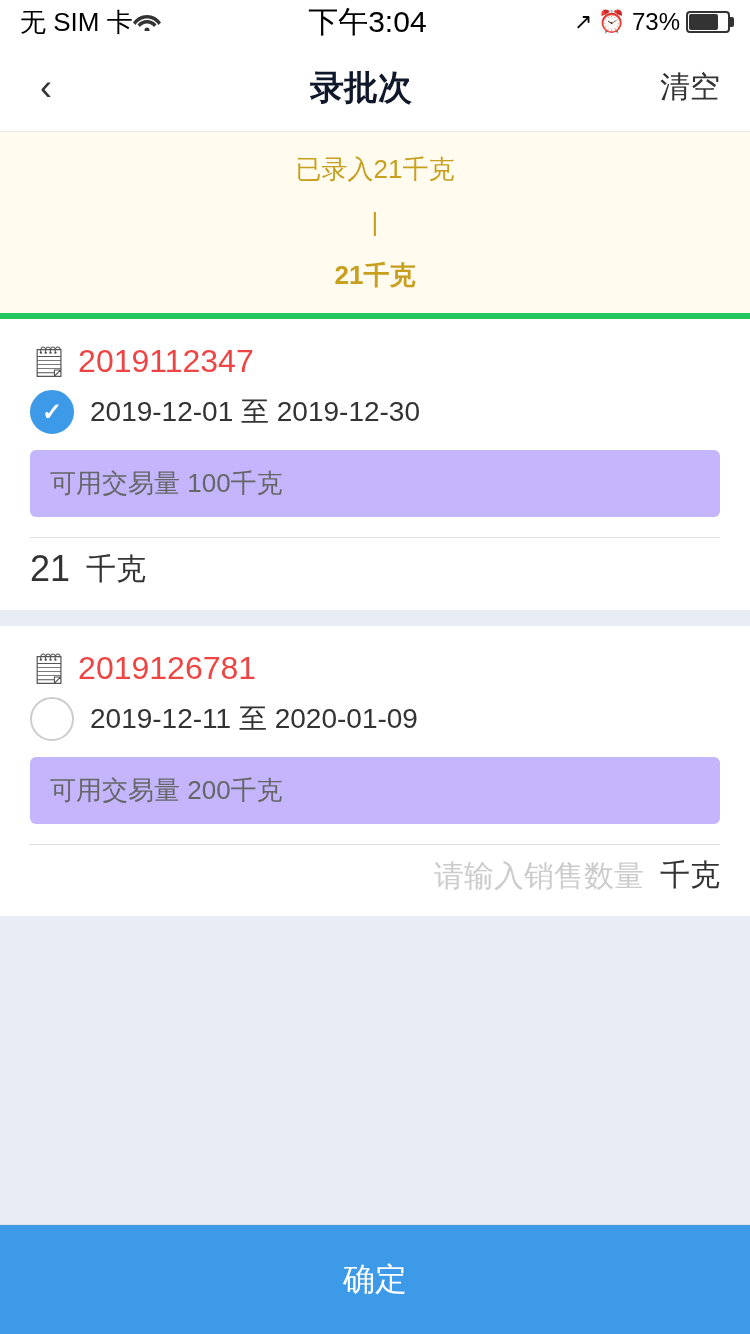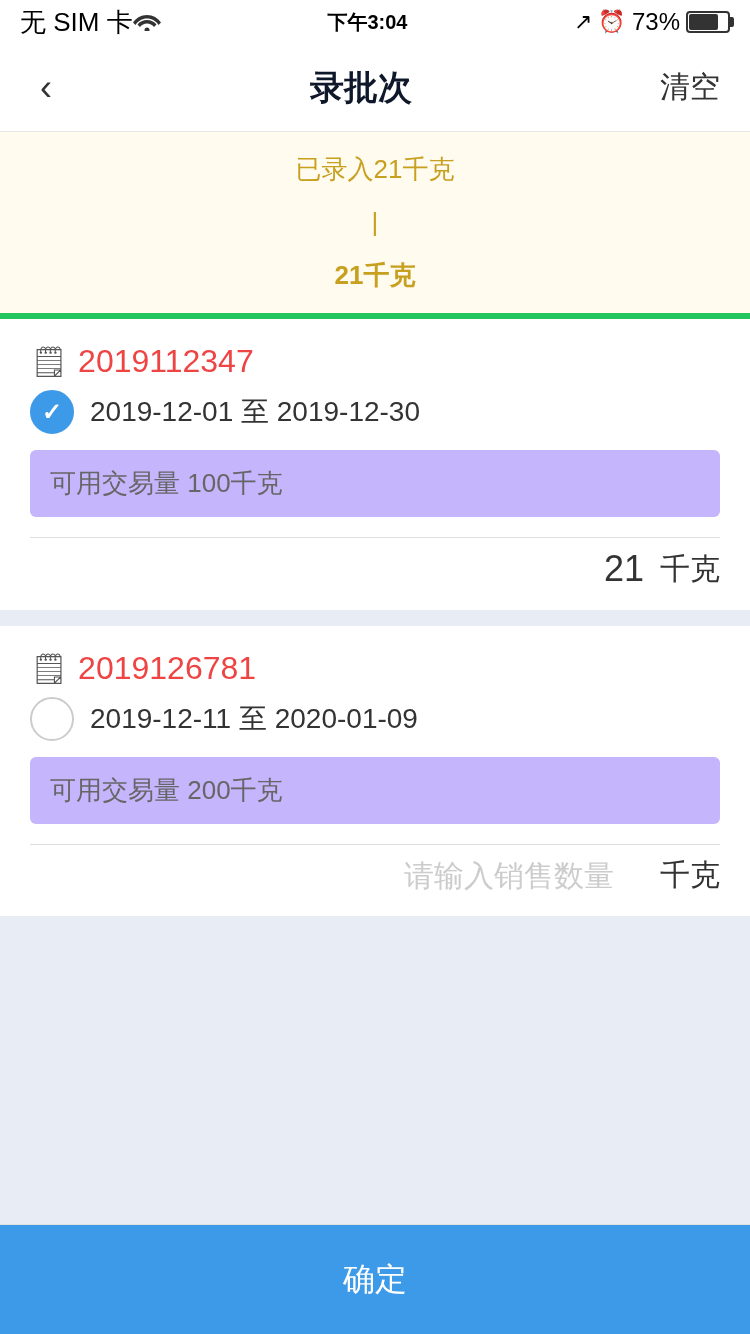--- a/index.html
+++ b/index.html
@@ -24,22 +24,22 @@
       justify-content: space-between;
       padding: 0 20px;
       font-size: 26px;
     }
     .status-left {
       display: flex;
       align-items: center;
       gap: 0;
     }
     .status-center {
-      font-size: 20px;
-      font-weight: 700;
+      font-size: 30px;
+      font-weight: 400;
     }
     .status-right {
       display: flex;
       align-items: center;
       gap: 6px;
       font-size: 24px;
     }
     .battery-icon {
       width: 44px;
       height: 22px;
@@ -180,21 +180,20 @@
       border-radius: 6px;
       padding: 16px 20px;
       font-size: 26px;
       color: #666;
     }
 
     
     .quantity-row {
       display: flex;
       align-items: center;
-      justify-content: flex-end;
       padding: 10px 30px 20px 30px;
       gap: 16px;
     }
     .quantity-value {
       font-size: 36px;
       color: #333;
       font-weight: 500;
     }
     .quantity-unit {
       font-size: 30px;
@@ -219,20 +218,21 @@
       align-items: center;
       justify-content: flex-end;
       padding: 10px 30px 20px 30px;
       gap: 16px;
     }
     .qty-input {
       border: none;
       outline: none;
       font-size: 30px;
       color: #4c1d95;
+      text-align: right;
       background: transparent;
       width: 240px;
     }
     .qty-input::placeholder {
       color: #ccc;
     }
     .input-unit {
       font-size: 30px;
       color: #333;
     }

